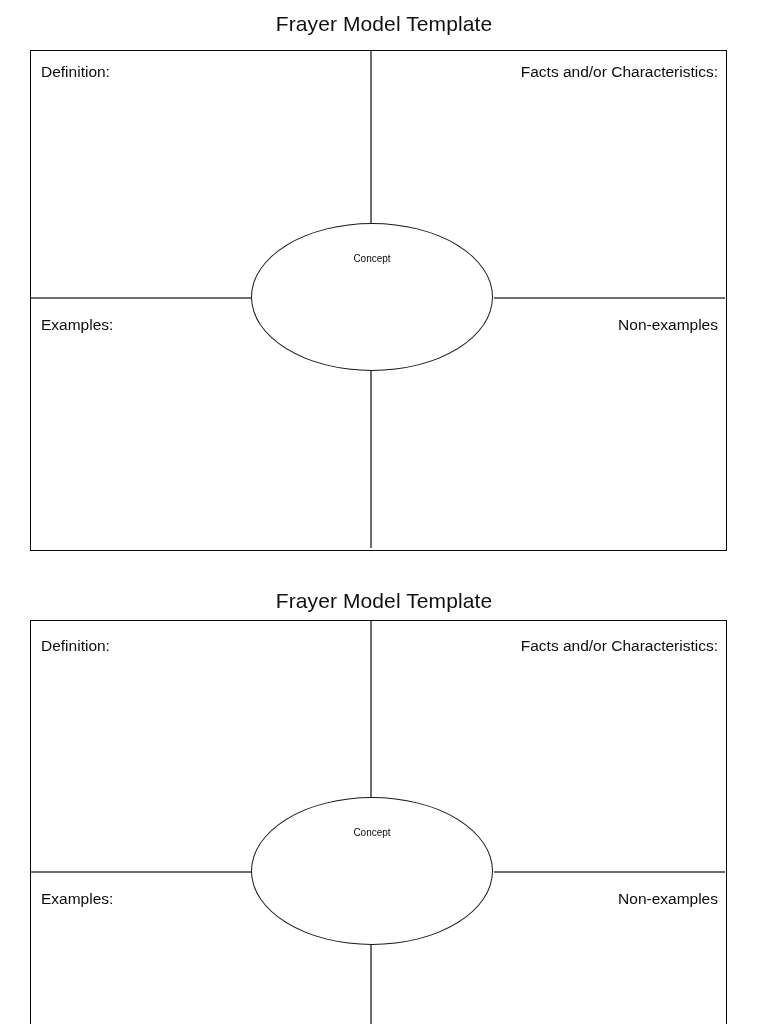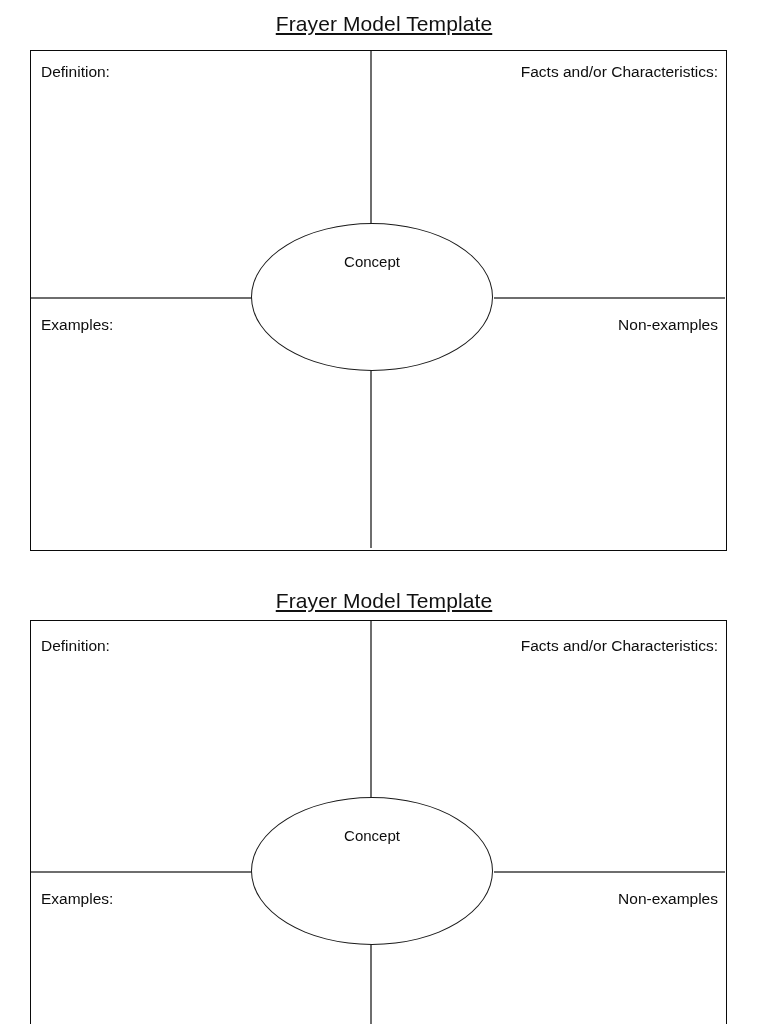--- a/index.html
+++ b/index.html
@@ -27,21 +27,20 @@
   .frayer-title {
     position: absolute;
     left: 0;
     width: 768px;
     text-align: center;
     font-size: 21px;
     font-weight: normal;
     letter-spacing: 0.1px;
     color: #111111;
     white-space: nowrap;
-    text-decoration: underline;
   }
 
   
   .frayer-box {
     position: absolute;
     left: 30px;
     width: 697px;
     border: 1.6px solid #0a0a0a;
     box-sizing: border-box;
     background: #ffffff;
@@ -79,21 +78,21 @@
     border: 1.5px solid #1a1a1a;
     border-radius: 50%;
     background: #ffffff;
     box-sizing: border-box;
   }
   .concept-label {
     position: absolute;
     left: 0;
     width: 100%;
     text-align: center;
-    font-size: 15px;
+    font-size: 10px;
     font-weight: normal;
     color: #0d0d0d;
     white-space: nowrap;
     line-height: 1;
   }
 </style>
 </head>
 <body>
 
 <div class="page">

